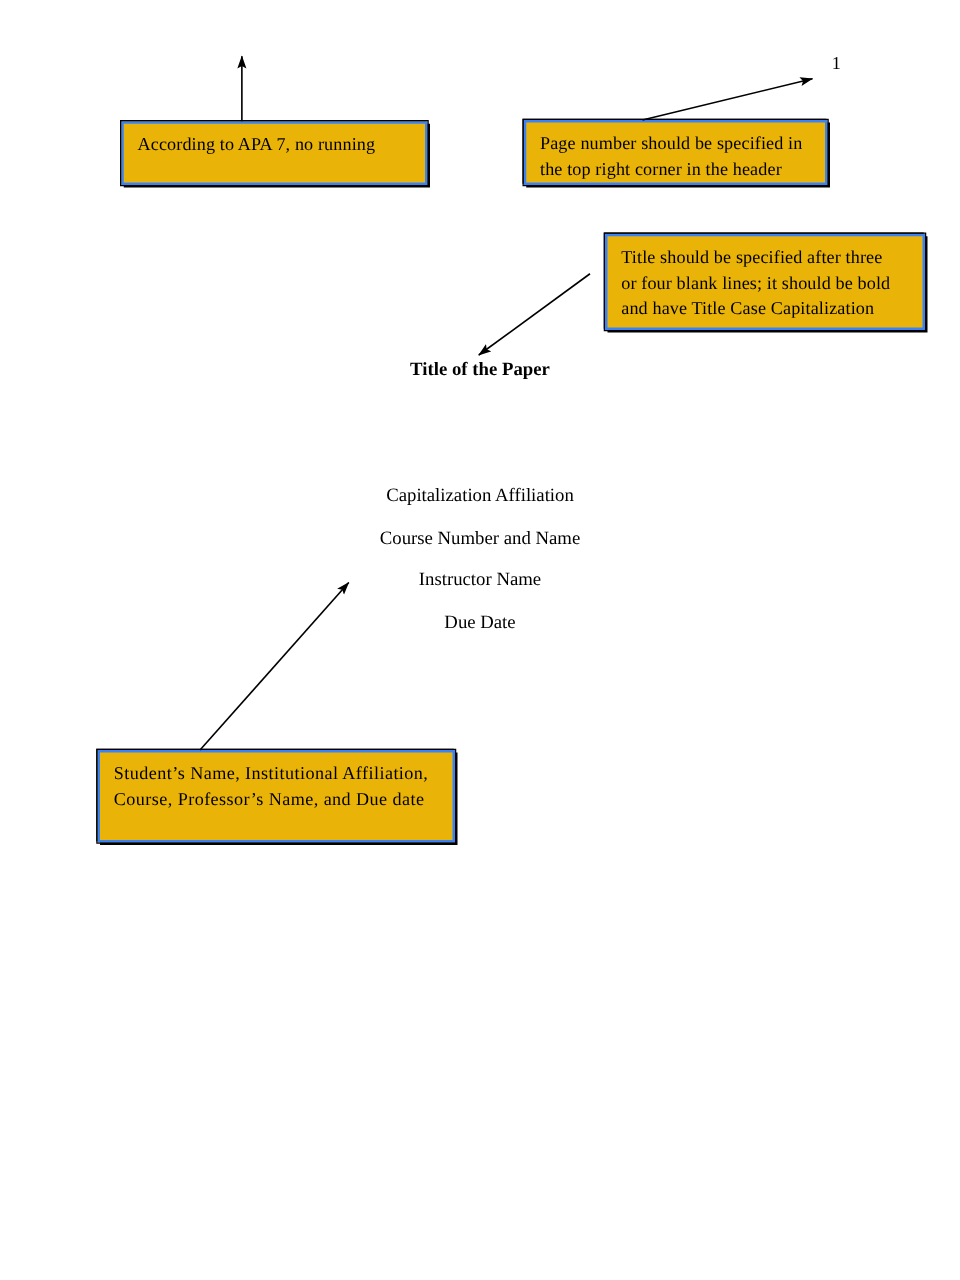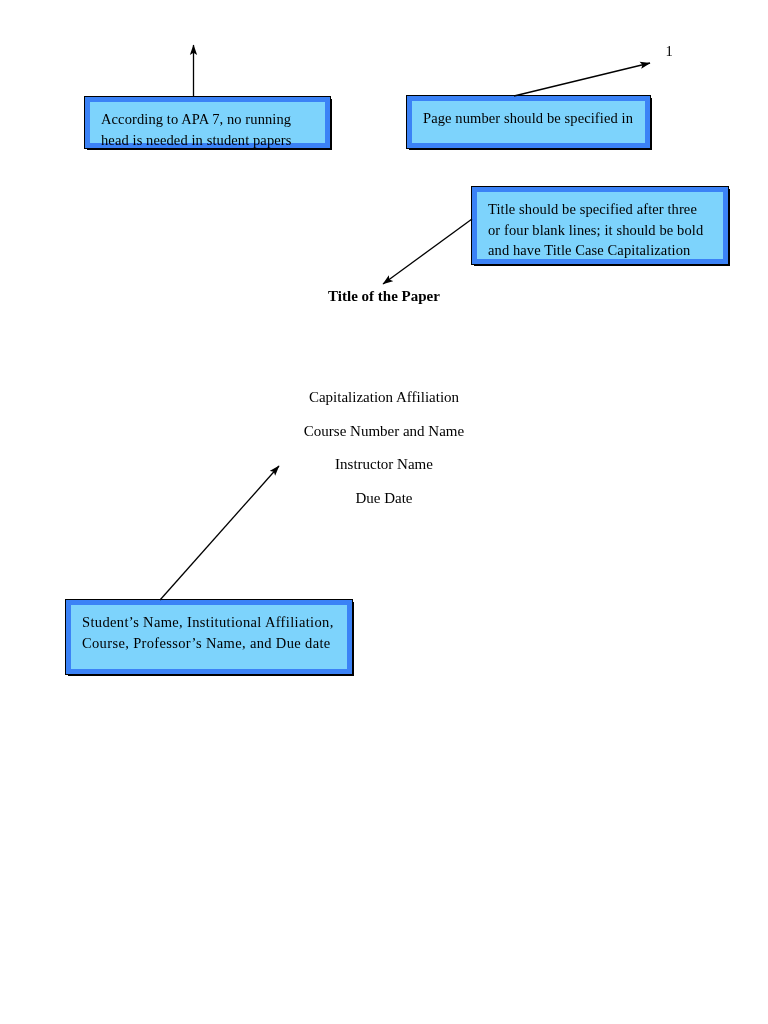--- a/index.html
+++ b/index.html
@@ -23,28 +23,29 @@
     top: 0;
     width: 768px;
     height: 1024px;
     background: #ffffff;
   }
 
   
   .callout {
     position: absolute;
     box-sizing: border-box;
-    background: #7dd3fc;
-    border: 5px solid #3b82f6;
+    background: #eab308;
+    border: 2px solid #3b82f6;
     box-shadow: 2px 2px 0 0 #000000, -1px -1px 0 0 #000000;
     outline: 1px solid #000000;
     padding: 7px 10px 6px 11px;
     font-size: 14.5px;
     line-height: 20.5px;
     letter-spacing: 0.1px;
+    margin-left: 12px;
   }
   .callout .line {
     display: block;
     white-space: nowrap;
   }
 
   #callout-running-head { left: 85px;  top: 97px;  width: 245px; height: 51px; }
   #callout-page-number  { left: 407px; top: 96px;  width: 243px; height: 52px; }
   #callout-title-format { left: 472px; top: 187px; width: 256px; height: 77px; }
   #callout-author-block { left: 66px;  top: 600px; width: 286px; height: 74px;
@@ -112,25 +113,25 @@
 
   <div id="byline-block">
     <span class="byline-line">Capitalization Affiliation</span>
     <span class="byline-line">Course Number and Name</span>
     <span class="byline-line">Instructor Name</span>
     <span class="byline-line">Due Date</span>
   </div>
 
   <div id="callout-running-head" class="callout">
     <span class="line">According to APA 7, no running</span>
-    <span class="line">head is needed in student papers</span>
   </div>
 
   <div id="callout-page-number" class="callout">
     <span class="line">Page number should be specified in</span>
+    <span class="line">the top right corner in the header</span>
   </div>
 
   <div id="callout-title-format" class="callout">
     <span class="line">Title should be specified after three</span>
     <span class="line">or four blank lines; it should be bold</span>
     <span class="line">and have Title Case Capitalization</span>
   </div>
 
   <div id="callout-author-block" class="callout">
     <span class="line">Student’s Name, Institutional Affiliation,</span>

